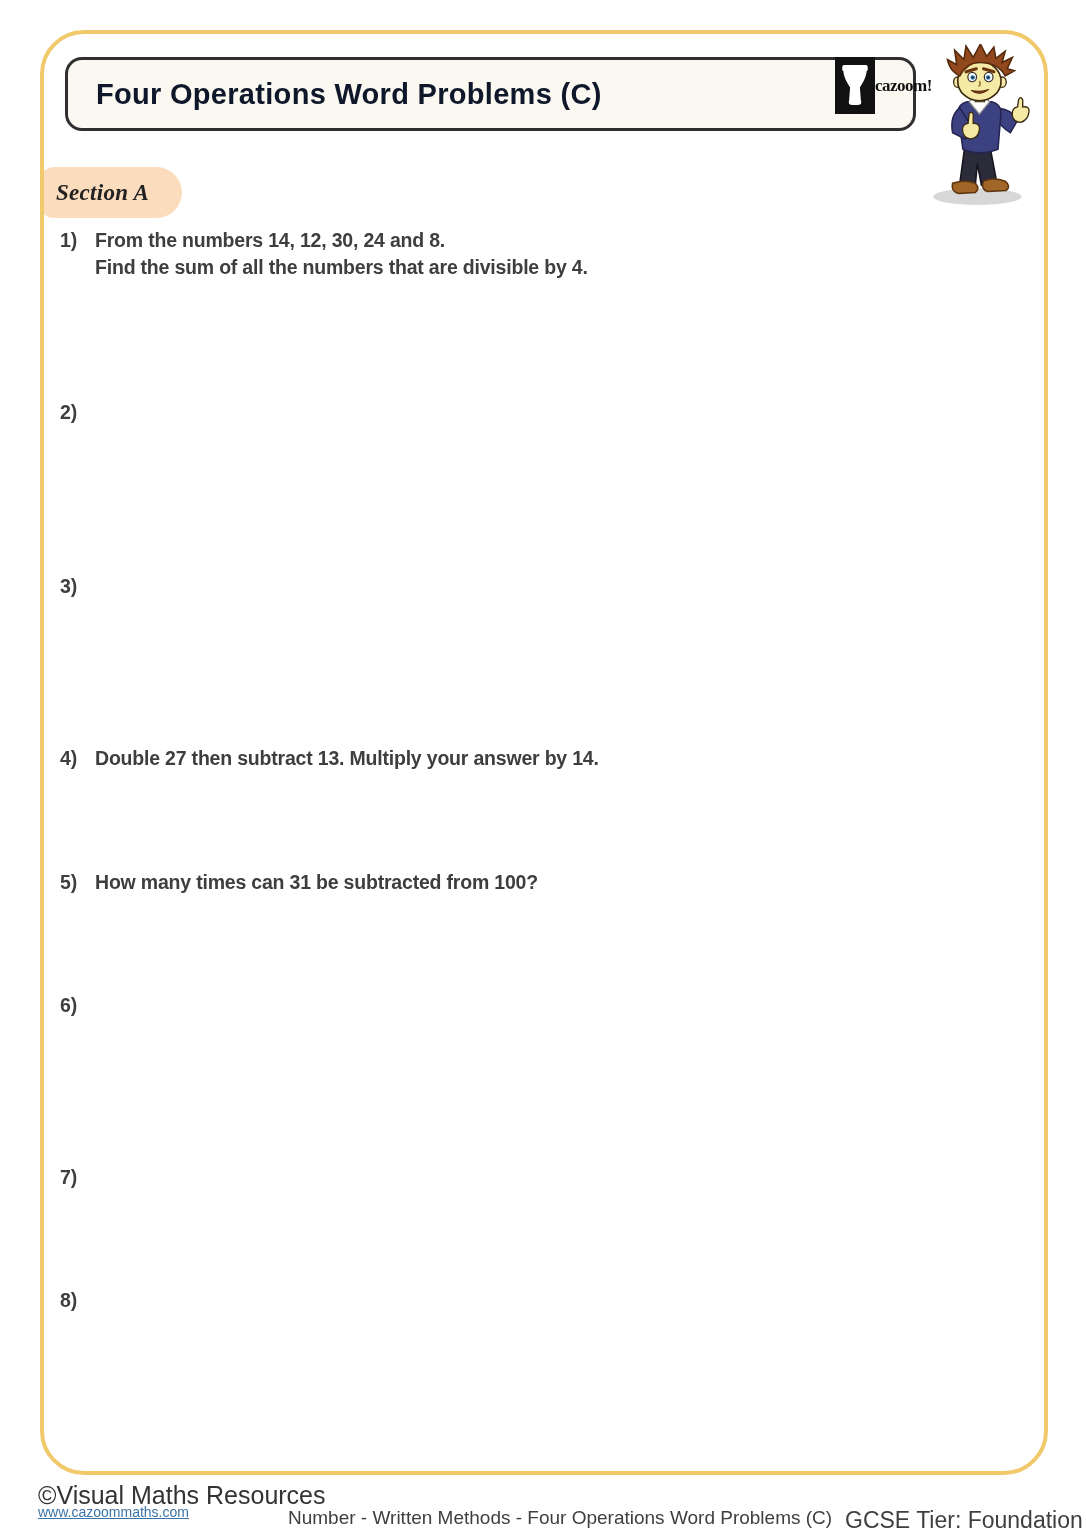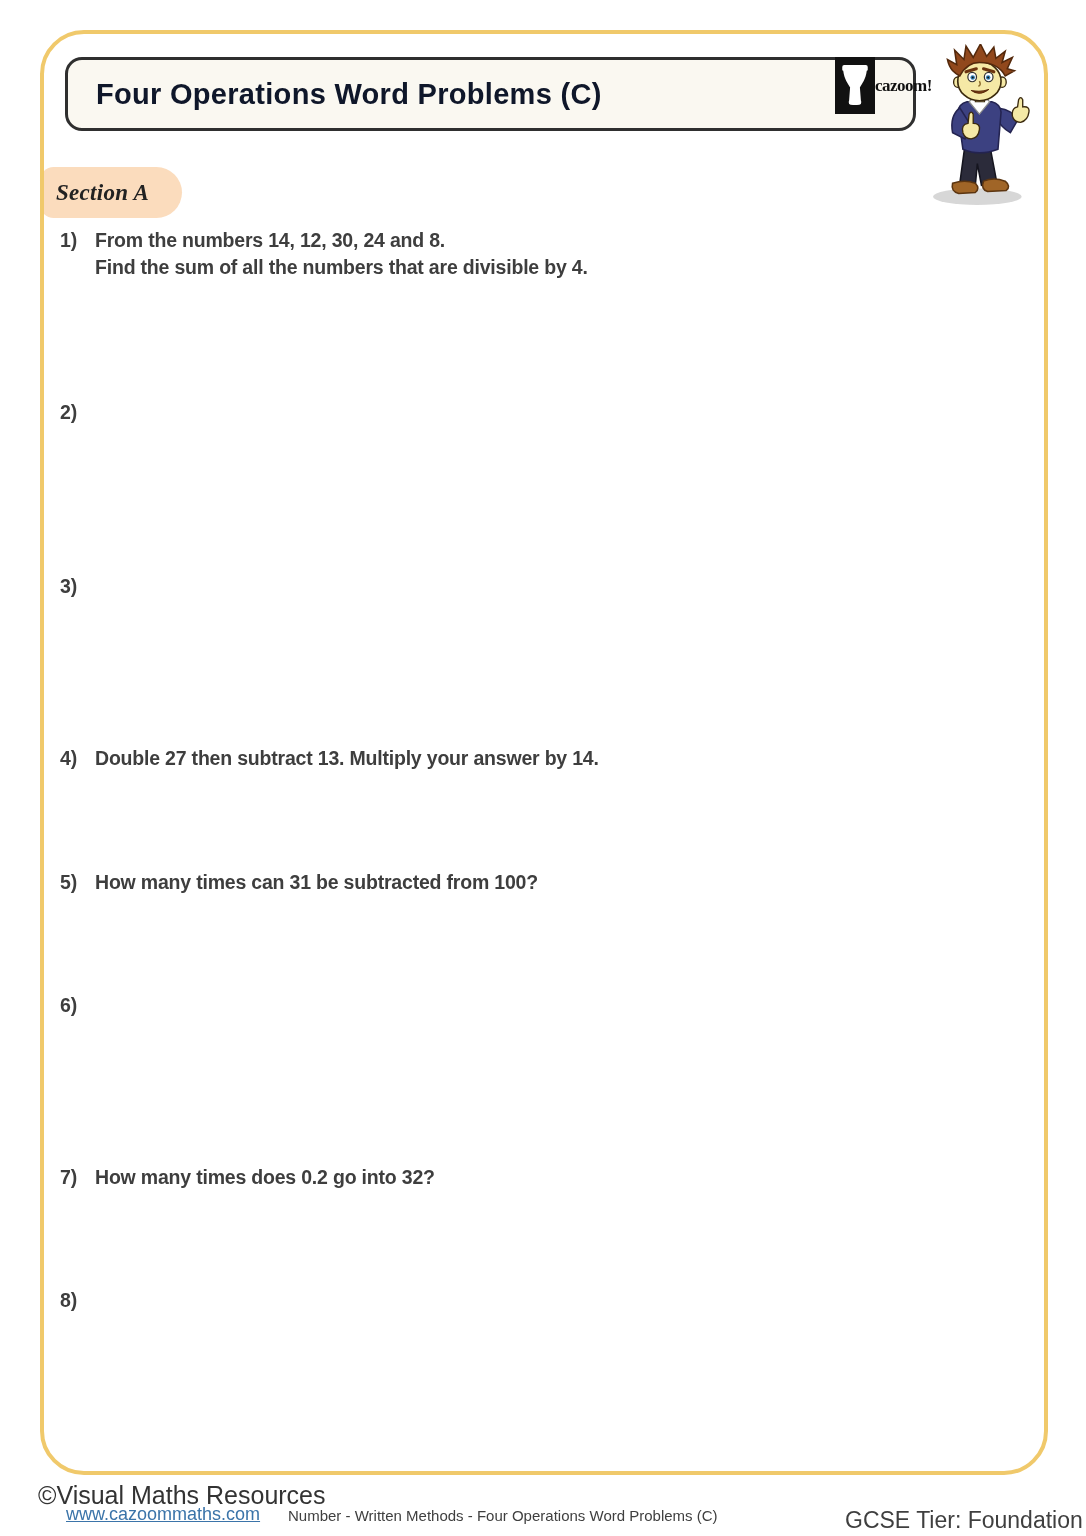--- a/index.html
+++ b/index.html
@@ -48,25 +48,25 @@
     letter-spacing:-0.2px;
   }
   .question .num{flex:none;width:35px;}
   .question .txt{white-space:pre-line;max-width:905px;}
   .q1{top:227px;} .q2{top:399px;} .q3{top:573px;} .q4{top:745px;}
   .q5{top:869px;} .q6{top:992px;} .q7{top:1164px;} .q8{top:1287px;}
   .footer-copyright{
     position:absolute;left:38px;top:1481px;font-size:25px;color:#333333;z-index:6;
   }
   .footer-link{
-    position:absolute;left:38px;top:1504px;font-size:18px;color:#3B74A9;
-    text-decoration:underline;z-index:6;cursor:pointer;margin-left:28px;
+    position:absolute;left:38px;top:1504px;font-size:14px;color:#3B74A9;
+    text-decoration:underline;z-index:6;cursor:pointer;
   }
   .footer-center{
-    position:absolute;left:288px;top:1507px;font-size:15px;color:#3F3F3F;z-index:6;
+    position:absolute;left:288px;top:1507px;font-size:19px;color:#3F3F3F;z-index:6;
   }
   .footer-right{
     position:absolute;left:845px;top:1507px;font-size:23px;color:#3F3F3F;z-index:6;
   }
 </style>
 </head>
 <body>
 
 <div class="page-border"></div>
 
@@ -146,21 +146,20 @@
 </div>
 <div class="question q5">
   <span class="num">5)</span>
   <span class="txt">How many times can 31 be subtracted from 100?</span>
 </div>
 <div class="question q6">
   <span class="num">6)</span>
 </div>
 <div class="question q7">
   <span class="num">7)</span>
-  <span class="txt">How many times does 0.2 go into 32?</span>
 </div>
 <div class="question q8">
   <span class="num">8)</span>
 </div>
 
 <div class="footer-copyright">©Visual Maths Resources</div>
 <a class="footer-link">www.cazoommaths.com</a>
 <div class="footer-center">Number - Written Methods - Four Operations Word Problems (C)</div>
 <div class="footer-right">GCSE Tier: Foundation</div>
 

